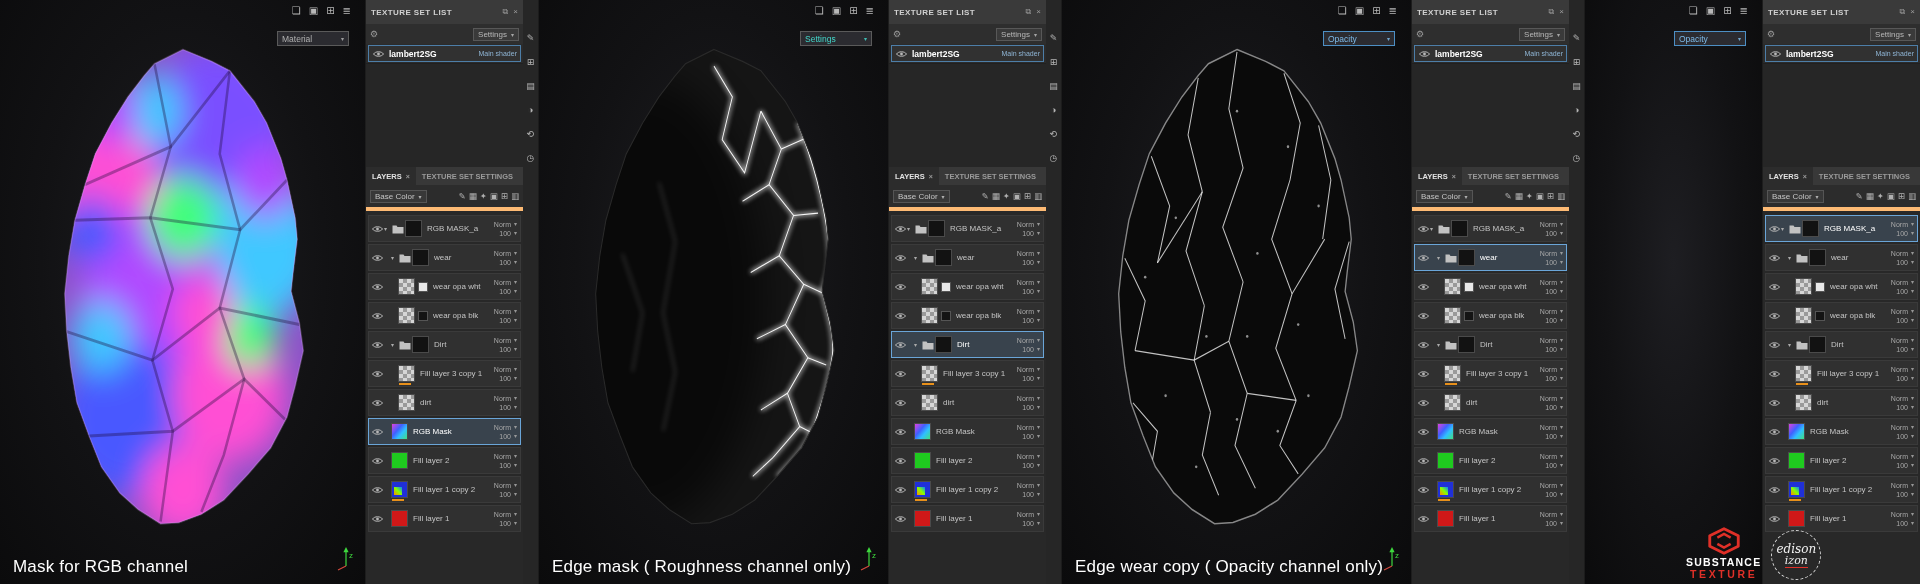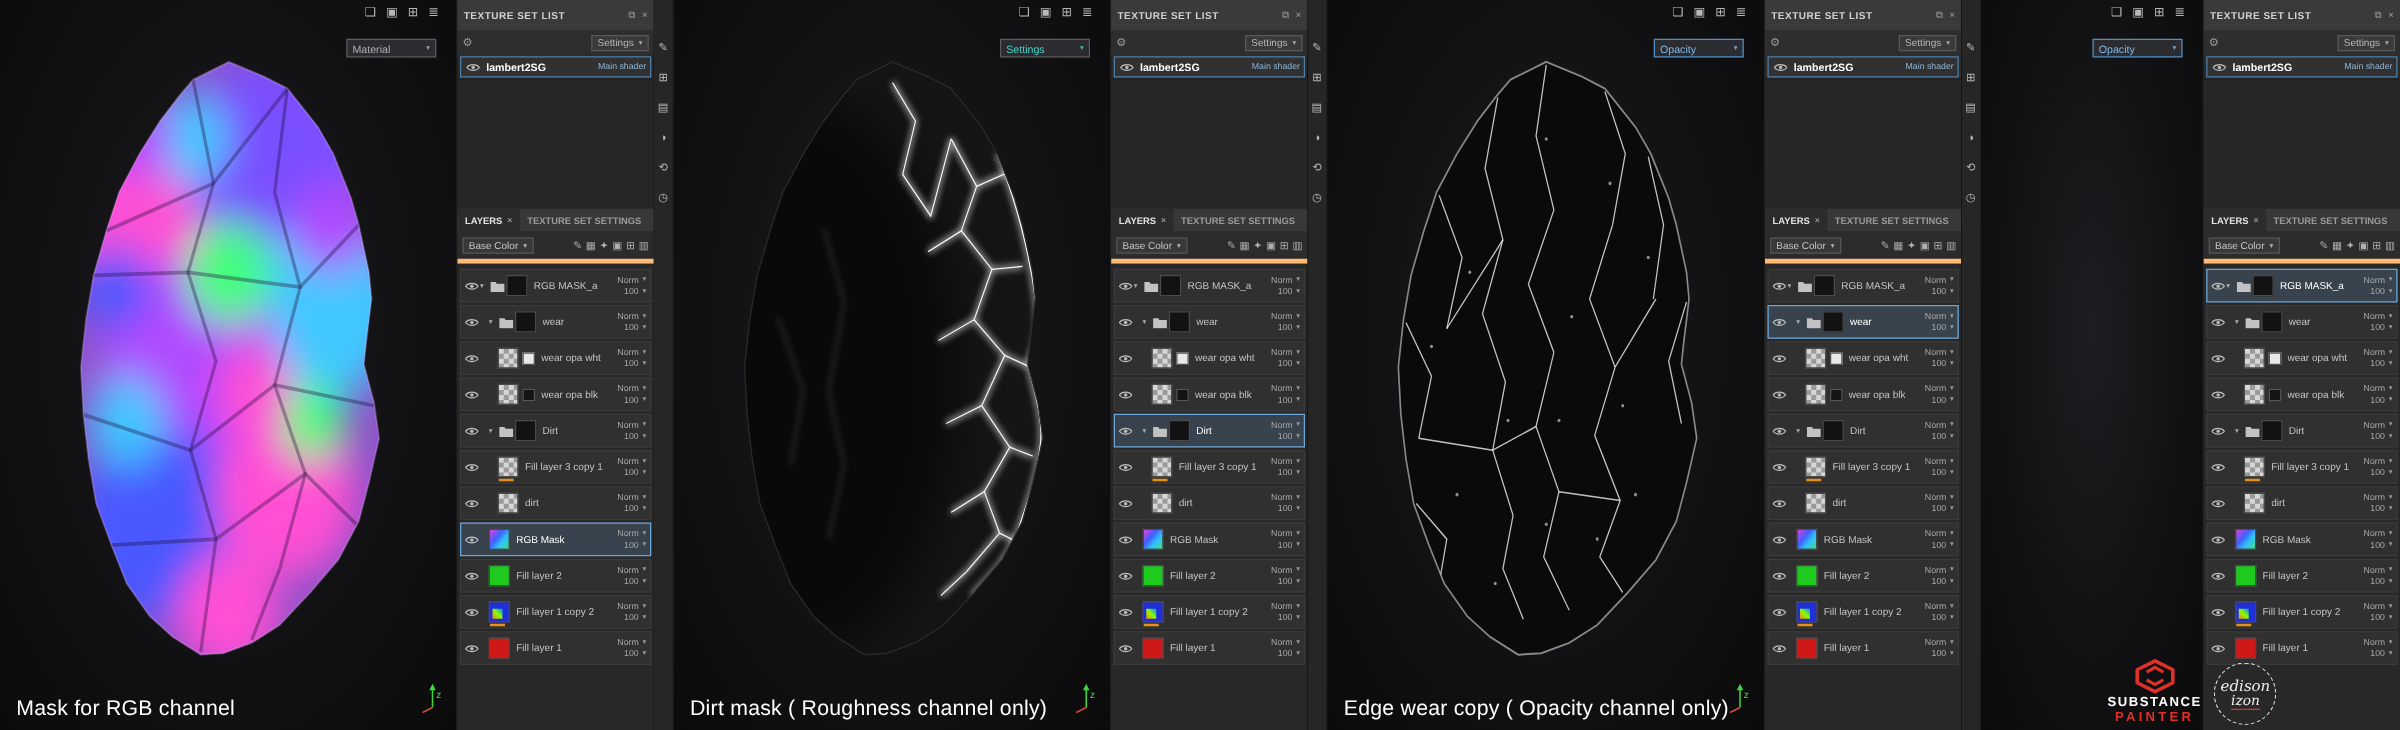--- a/index.html
+++ b/index.html
@@ -952,21 +952,21 @@
                 <path d="M150 22 L168 48 L158 84 L180 112 L196 60"></path>
               </g>
     <g fill="none" stroke="#ffffff" stroke-width="1.4" opacity="0.25" filter="url(#dg1)">
                 <path d="M96 120 L112 170 L100 230 L112 280 L100 330"></path>
                 <path d="M60 180 L80 230 L70 280"></path>
               </g>
   </g>
   <path d="M150 8 L178 18 L196 26 L220 52 L232 70 L246 100 L252 118 L260 150 L262 168 L258 196 L256 212 L264 238 L268 262 L260 292 L252 318 L236 344 L214 366 L190 388 L168 400 L146 407 L128 408 L106 396 L88 382 L70 360 L58 334 L46 306 L40 276 L36 246 L34 214 L38 182 L44 152 L54 122 L64 96 L80 70 L96 48 L112 30 L122 20 Z" fill="none" stroke="#2a2a2a" stroke-width="1"></path>
           </svg>
         </div>
-      <div class="caption">Dirt mask ( Roughness channel only)</div>
+      <div class="caption">Edge mask ( Roughness channel only)</div>
       <svg class="gizmo" width="22" height="26" viewBox="0 0 22 26">
         <line x1="11" y1="21" x2="11" y2="6" stroke="#3ed83e" stroke-width="1.2"></line>
         <path d="M11 2 L8.4 7.2 L13.6 7.2 Z" fill="#3ed83e"></path>
         <line x1="11" y1="21" x2="3" y2="25" stroke="#d84a3e" stroke-width="1.2"></line>
         <text x="14" y="13" fill="#3ed83e" font-size="8">z</text>
       </svg>
     </div>
     <div class="panel">
       <div class="tsl-header">
         <span class="tsl-title">TEXTURE SET LIST</span>
@@ -1715,21 +1715,21 @@
   </div>
 
   <div class="watermark">
     <div class="sp-block">
       <svg width="38" height="30" viewBox="0 0 40 30">
         <polygon points="20,2 35,9.5 35,20.5 20,28 5,20.5 5,9.5" fill="none" stroke="#e03028" stroke-width="3" stroke-linejoin="round"></polygon>
         <polyline points="13,11.5 20,7.5 27,11.5" stroke="#e03028" stroke-width="2.6" fill="none"></polyline>
         <polyline points="13,18 20,22 27,18" stroke="#e03028" stroke-width="2.6" fill="none"></polyline>
       </svg>
       <div class="sp-line1">SUBSTANCE</div>
-      <div class="sp-line2">PAINTER</div>
+      <div class="sp-line2">TEXTURE</div>
     </div>
     <div class="ei-circle">
       <div class="ei-1">edison</div>
       <div class="ei-2">izon</div>
     </div>
   </div>
 
 </div>
 
 </body></html>

